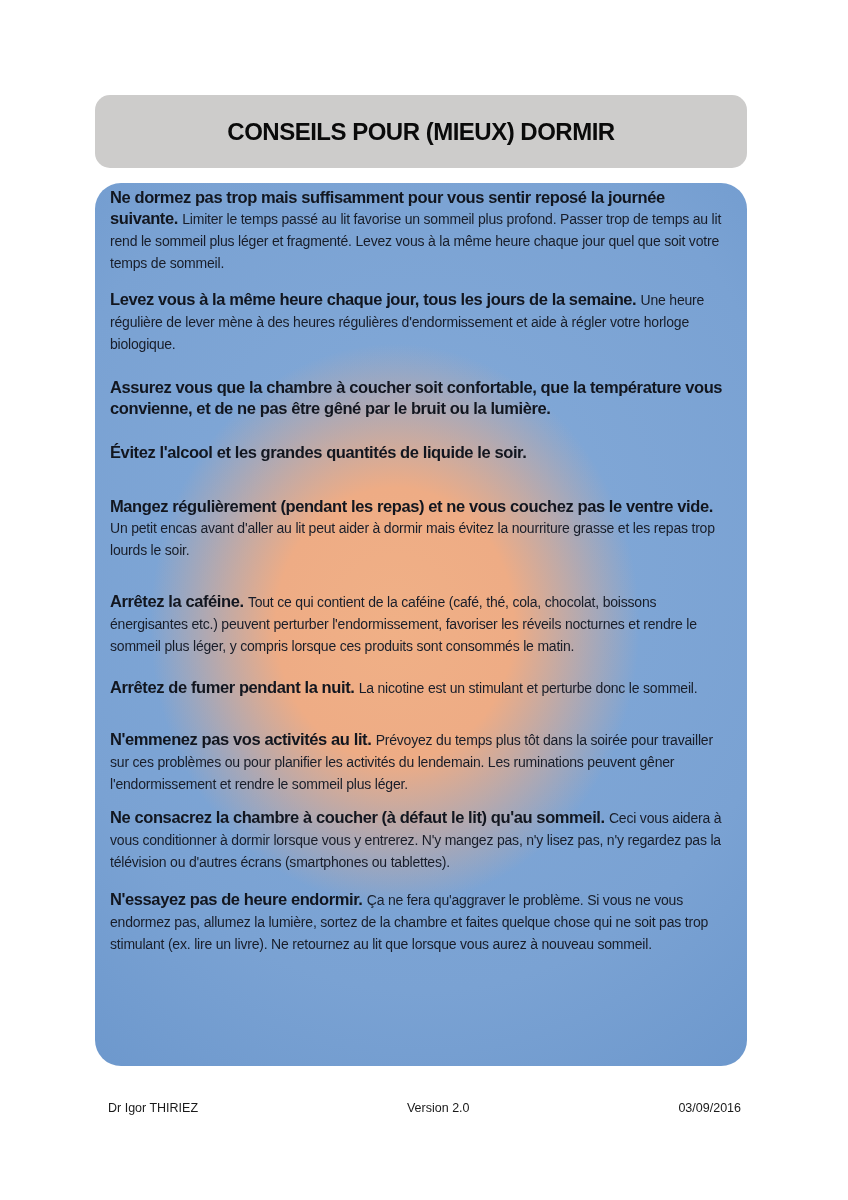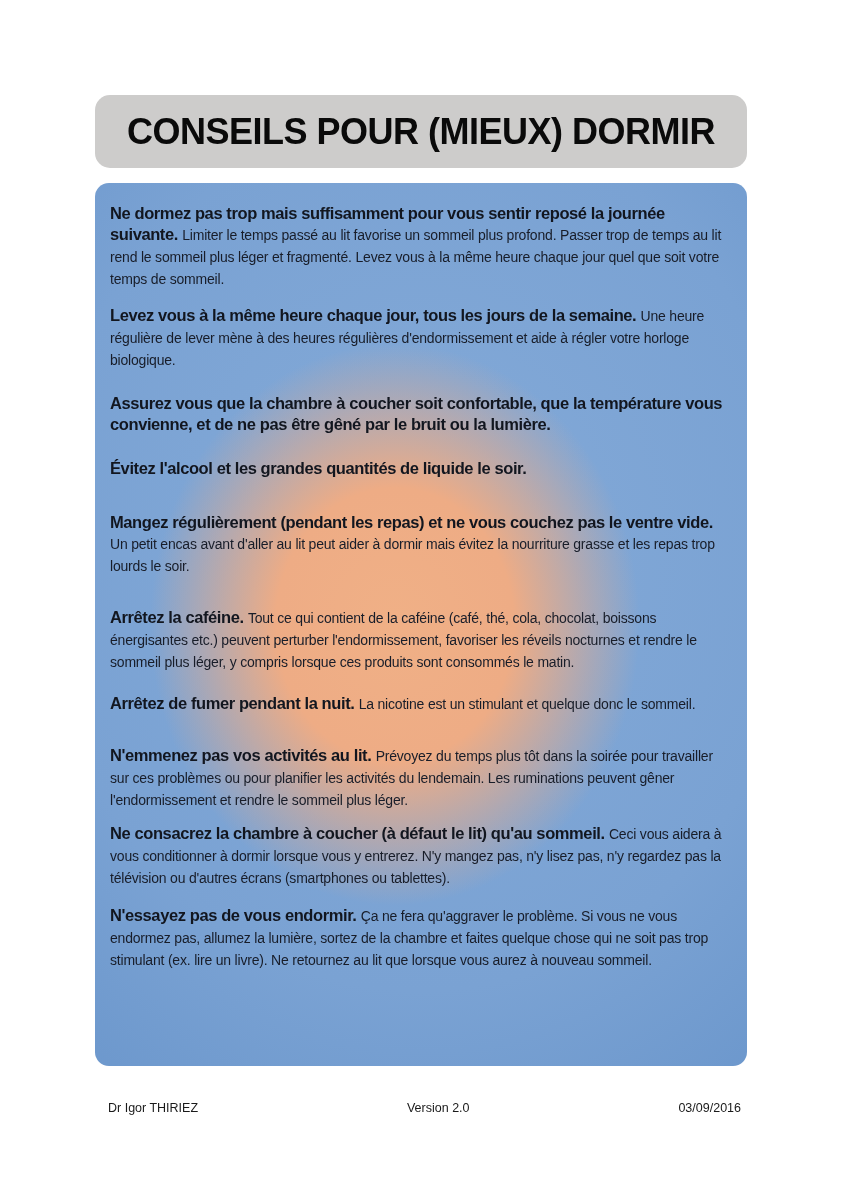--- a/index.html
+++ b/index.html
@@ -16,33 +16,33 @@
     position: absolute;
     left: 95px; top: 95px;
     width: 652px; height: 73px;
     background: #cdcccb;
     border-radius: 15px;
     display: flex;
     align-items: center;
     justify-content: center;
   }
   .title-box h1 {
-    font-size: 36px;
+    font-size: 24px;
     font-weight: bold;
     color: #0a0a0a;
     letter-spacing: -0.5px;
     white-space: nowrap;
   }
 
   .tips-panel {
     position: absolute;
     left: 95px; top: 183px;
     width: 652px; height: 883px;
-    border-radius: 14px;
-    padding: 20px 14px 9px 15px;
+    border-radius: 26px;
+    padding: 4px 14px 9px 15px;
     overflow: hidden;
     background:
       radial-gradient(ellipse 340px 390px at 46% 50%,
         #f0b086 0%, #eeac85 35%, rgba(238,172,133,0) 72%),
       radial-gradient(ellipse 130% 110% at 50% 42%,
         #84aad8 0%, #7aa2d3 45%, #6592c9 78%, #5483c1 100%);
   }
 
   .tip {
     line-height: 21px;
@@ -87,24 +87,24 @@
   <h1>CONSEILS POUR (MIEUX) DORMIR</h1>
 </header>
 
 <main class="tips-panel">
   <p class="tip mb15"><span class="lead">Ne dormez pas trop mais suffisamment pour vous sentir reposé la journée suivante.</span> <span class="body">Limiter le temps passé au lit favorise un sommeil plus profond. Passer trop de temps au lit rend le sommeil plus léger et fragmenté. Levez vous à la même heure chaque jour quel que soit votre temps de sommeil.</span></p>
   <p class="tip mb22"><span class="lead">Levez vous à la même heure chaque jour, tous les jours de la semaine.</span> <span class="body">Une heure régulière de lever mène à des heures régulières d'endormissement et aide à régler votre horloge biologique.</span></p>
   <p class="tip mb22"><span class="lead">Assurez vous que la chambre à coucher soit confortable, que la température vous convienne, et de ne pas être gêné par le bruit ou la lumière.</span> <span class="body"></span></p>
   <p class="tip mb32"><span class="lead">Évitez l'alcool et les grandes quantités de liquide le soir.</span> <span class="body"></span></p>
   <p class="tip mb30"><span class="lead">Mangez régulièrement (pendant les repas) et ne vous couchez pas le ventre vide.</span> <span class="body">Un petit encas avant d'aller au lit peut aider à dormir mais évitez la nourriture grasse et les repas trop lourds le soir.</span></p>
   <p class="tip mb20"><span class="lead">Arrêtez la caféine.</span> <span class="body">Tout ce qui contient de la caféine (café, thé, cola, chocolat, boissons énergisantes etc.) peuvent perturber l'endormissement, favoriser les réveils nocturnes et rendre le sommeil plus léger, y compris lorsque ces produits sont consommés le matin.</span></p>
-  <p class="tip mb30"><span class="lead">Arrêtez de fumer pendant la nuit.</span> <span class="body">La nicotine est un stimulant et quelque donc le sommeil.</span></p>
+  <p class="tip mb30"><span class="lead">Arrêtez de fumer pendant la nuit.</span> <span class="body">La nicotine est un stimulant et perturbe donc le sommeil.</span></p>
   <p class="tip mb12"><span class="lead">N'emmenez pas vos activités au lit.</span> <span class="body">Prévoyez du temps plus tôt dans la soirée pour travailler sur ces problèmes ou pour planifier les activités du lendemain. Les ruminations peuvent gêner l'endormissement et rendre le sommeil plus léger.</span></p>
   <p class="tip mb16"><span class="lead">Ne consacrez la chambre à coucher (à défaut le lit) qu'au sommeil.</span> <span class="body">Ceci vous aidera à vous conditionner à dormir lorsque vous y entrerez. N'y mangez pas, n'y lisez pas, n'y regardez pas la télévision ou d'autres écrans (smartphones ou tablettes).</span></p>
-  <p class="tip mb14"><span class="lead">N'essayez pas de vous endormir.</span> <span class="body">Ça ne fera qu'aggraver le problème. Si vous ne vous endormez pas, allumez la lumière, sortez de la chambre et faites quelque chose qui ne soit pas trop stimulant (ex. lire un livre). Ne retournez au lit que lorsque vous aurez à nouveau sommeil.</span></p>
+  <p class="tip mb14"><span class="lead">N'essayez pas de heure endormir.</span> <span class="body">Ça ne fera qu'aggraver le problème. Si vous ne vous endormez pas, allumez la lumière, sortez de la chambre et faites quelque chose qui ne soit pas trop stimulant (ex. lire un livre). Ne retournez au lit que lorsque vous aurez à nouveau sommeil.</span></p>
 
 </main>
 
 <footer class="page-footer">
   <span>Dr Igor THIRIEZ</span>
   <span class="center">Version 2.0</span>
   <span>03/09/2016</span>
 </footer>
 
 </body></html>

